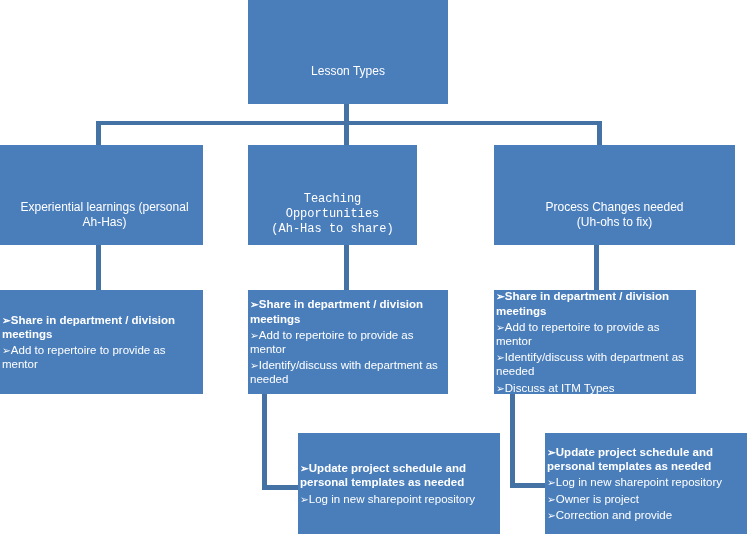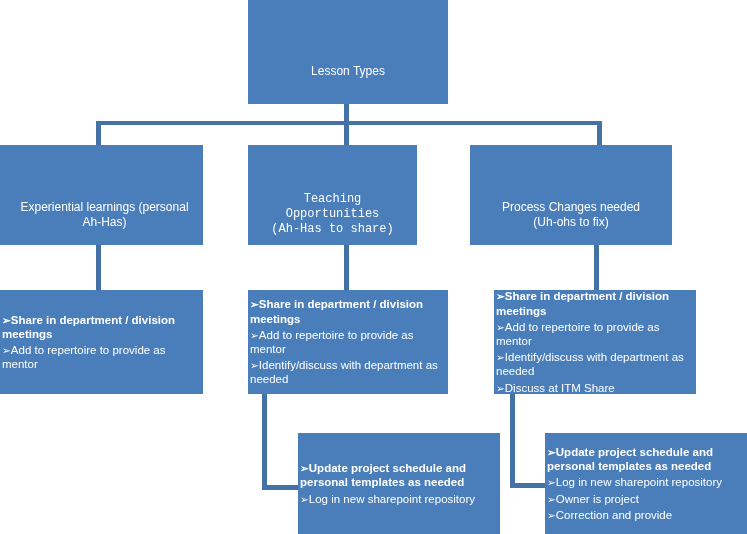--- a/index.html
+++ b/index.html
@@ -104,41 +104,41 @@
 
   <div class="node center" style="left:0px; top:145px; width:203px; height:100px;padding-left:6px;">
     <div class="node-title">Experiential learnings (personal Ah-Has)</div>
   </div>
 
   <div class="node center" style="left:248px; top:145px; width:169px; height:100px;font-family:Liberation Mono, monospace;">
     <div class="node-title">Teaching Opportunities
 (Ah-Has to share)</div>
   </div>
 
-  <div class="node center" style="left:470px; top:145px; width:202px; height:100px;">
+  <div class="node center" style="left:494px; top:145px; width:241px; height:100px;">
     <div class="node-title">Process Changes needed
 (Uh-ohs to fix)</div>
   </div>
 
   <div class="node list" style="left:0px; top:290px; width:203px; height:104px;">
       <div class="bullet-line bold"><span class="bullet-mark">➢</span><span>Share in department / division meetings</span></div>
       <div class="bullet-line"><span class="bullet-mark">➢</span><span>Add to repertoire to provide as mentor</span></div>
     </div>
 
   <div class="node list" style="left:248px; top:290px; width:200px; height:104px;">
       <div class="bullet-line bold"><span class="bullet-mark">➢</span><span>Share in department / division meetings</span></div>
       <div class="bullet-line"><span class="bullet-mark">➢</span><span>Add to repertoire to provide as mentor</span></div>
       <div class="bullet-line"><span class="bullet-mark">➢</span><span>Identify/discuss with department as needed</span></div>
     </div>
 
   <div class="node list" style="left:494px; top:290px; width:202px; height:104px;">
       <div class="bullet-line bold"><span class="bullet-mark">➢</span><span>Share in department / division meetings</span></div>
       <div class="bullet-line"><span class="bullet-mark">➢</span><span>Add to repertoire to provide as mentor</span></div>
       <div class="bullet-line"><span class="bullet-mark">➢</span><span>Identify/discuss with department as needed</span></div>
-      <div class="bullet-line"><span class="bullet-mark">➢</span><span>Discuss at ITM Share</span></div>
+      <div class="bullet-line"><span class="bullet-mark">➢</span><span>Discuss at ITM Types</span></div>
     </div>
 
   <div class="node list" style="left:298px; top:433px; width:202px; height:101px;">
       <div class="bullet-line bold"><span class="bullet-mark">➢</span><span>Update project schedule and personal templates as needed</span></div>
       <div class="bullet-line"><span class="bullet-mark">➢</span><span>Log in new sharepoint repository</span></div>
     </div>
 
   <div class="node list" style="left:545px; top:433px; width:202px; height:101px;">
       <div class="bullet-line bold"><span class="bullet-mark">➢</span><span>Update project schedule and personal templates as needed</span></div>
       <div class="bullet-line"><span class="bullet-mark">➢</span><span>Log in new sharepoint repository</span></div>

